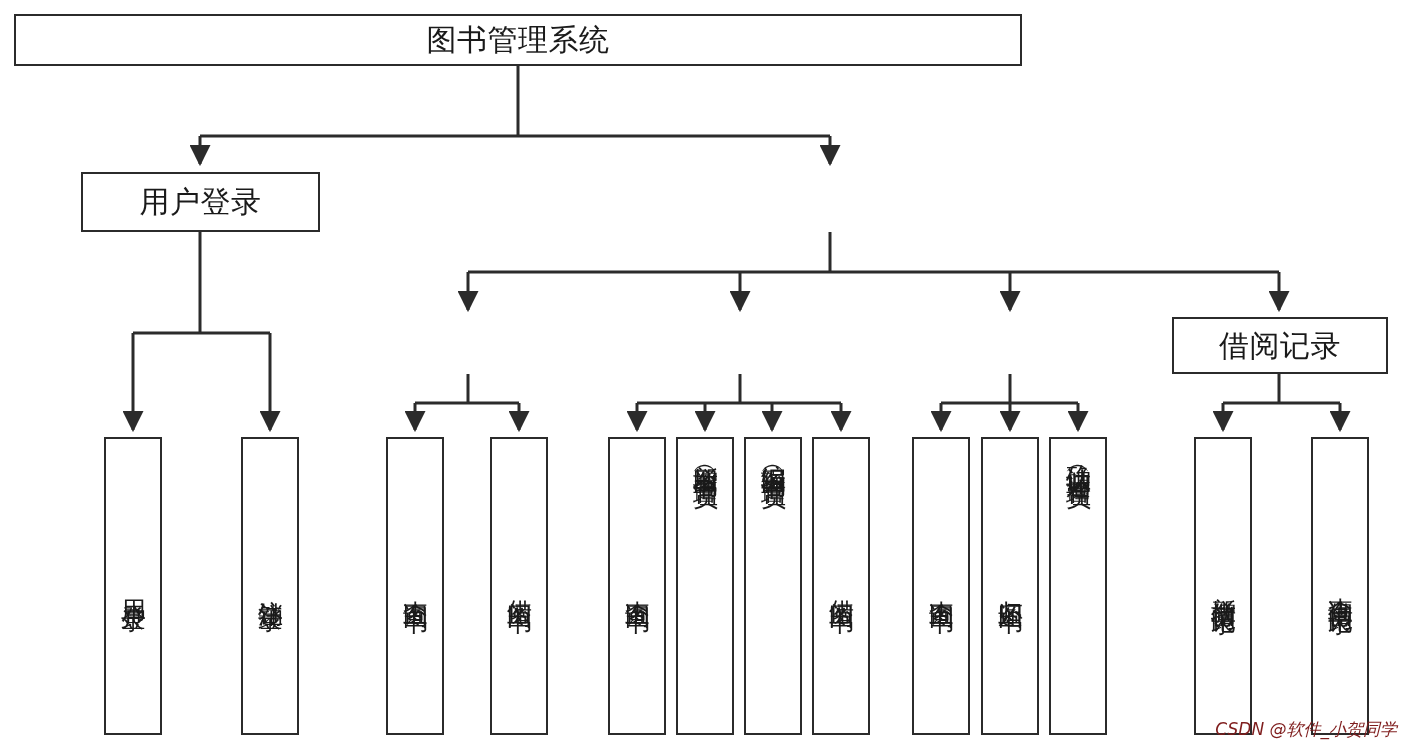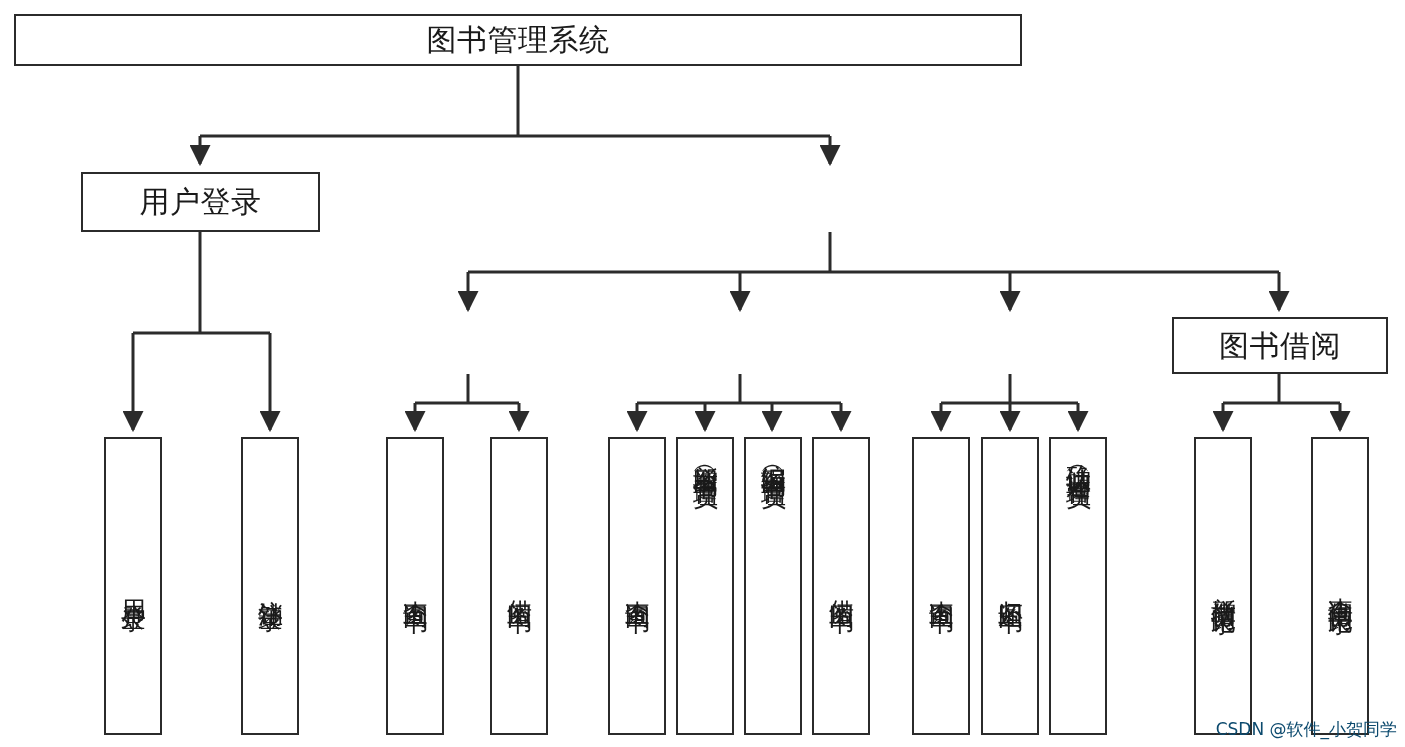--- a/index.html
+++ b/index.html
@@ -59,24 +59,25 @@
   }
   .node.vertical.center-text {
     align-items: center;
     padding-top: 0;
   }
   .watermark {
     position: absolute;
     right: 8px;
     bottom: 6px;
     font-size: 17px;
-    color: #0c4a6e;
+    color: #7f1d1d;
     white-space: nowrap;
     z-index: 3;
     font-family: "DejaVu Sans", "Liberation Sans", sans-serif;
+    font-style: italic;
   }
 </style>
 </head>
 <body>
 
 <div id="diagram-root">
 
   <svg id="connectors" viewBox="0 0 1405 747" xmlns="http://www.w3.org/2000/svg">
     <defs>
       <marker id="arrow" viewBox="0 0 10 10" refX="9" refY="5" markerWidth="7" markerHeight="7" orient="auto-start-reverse">
@@ -133,21 +134,21 @@
 
   <div class="node horizontal" style="left:81px; top:172px; width:239px; height:60px;">
     <span class="label">用户登录</span>
   </div>
 
 
 
 
 
   <div class="node horizontal" style="left:1172px; top:317px; width:216px; height:57px;">
-    <span class="label">图书借阅</span>
+    <span class="label">借阅记录</span>
   </div>
 
   <div class="node vertical center-text" style="left:104px; top:437px; width:58px; height:298px;">
     <span class="label">用户登录</span>
   </div>
 
   <div class="node vertical center-text" style="left:241px; top:437px; width:58px; height:298px;">
     <span class="label">注销登录</span>
   </div>
 

